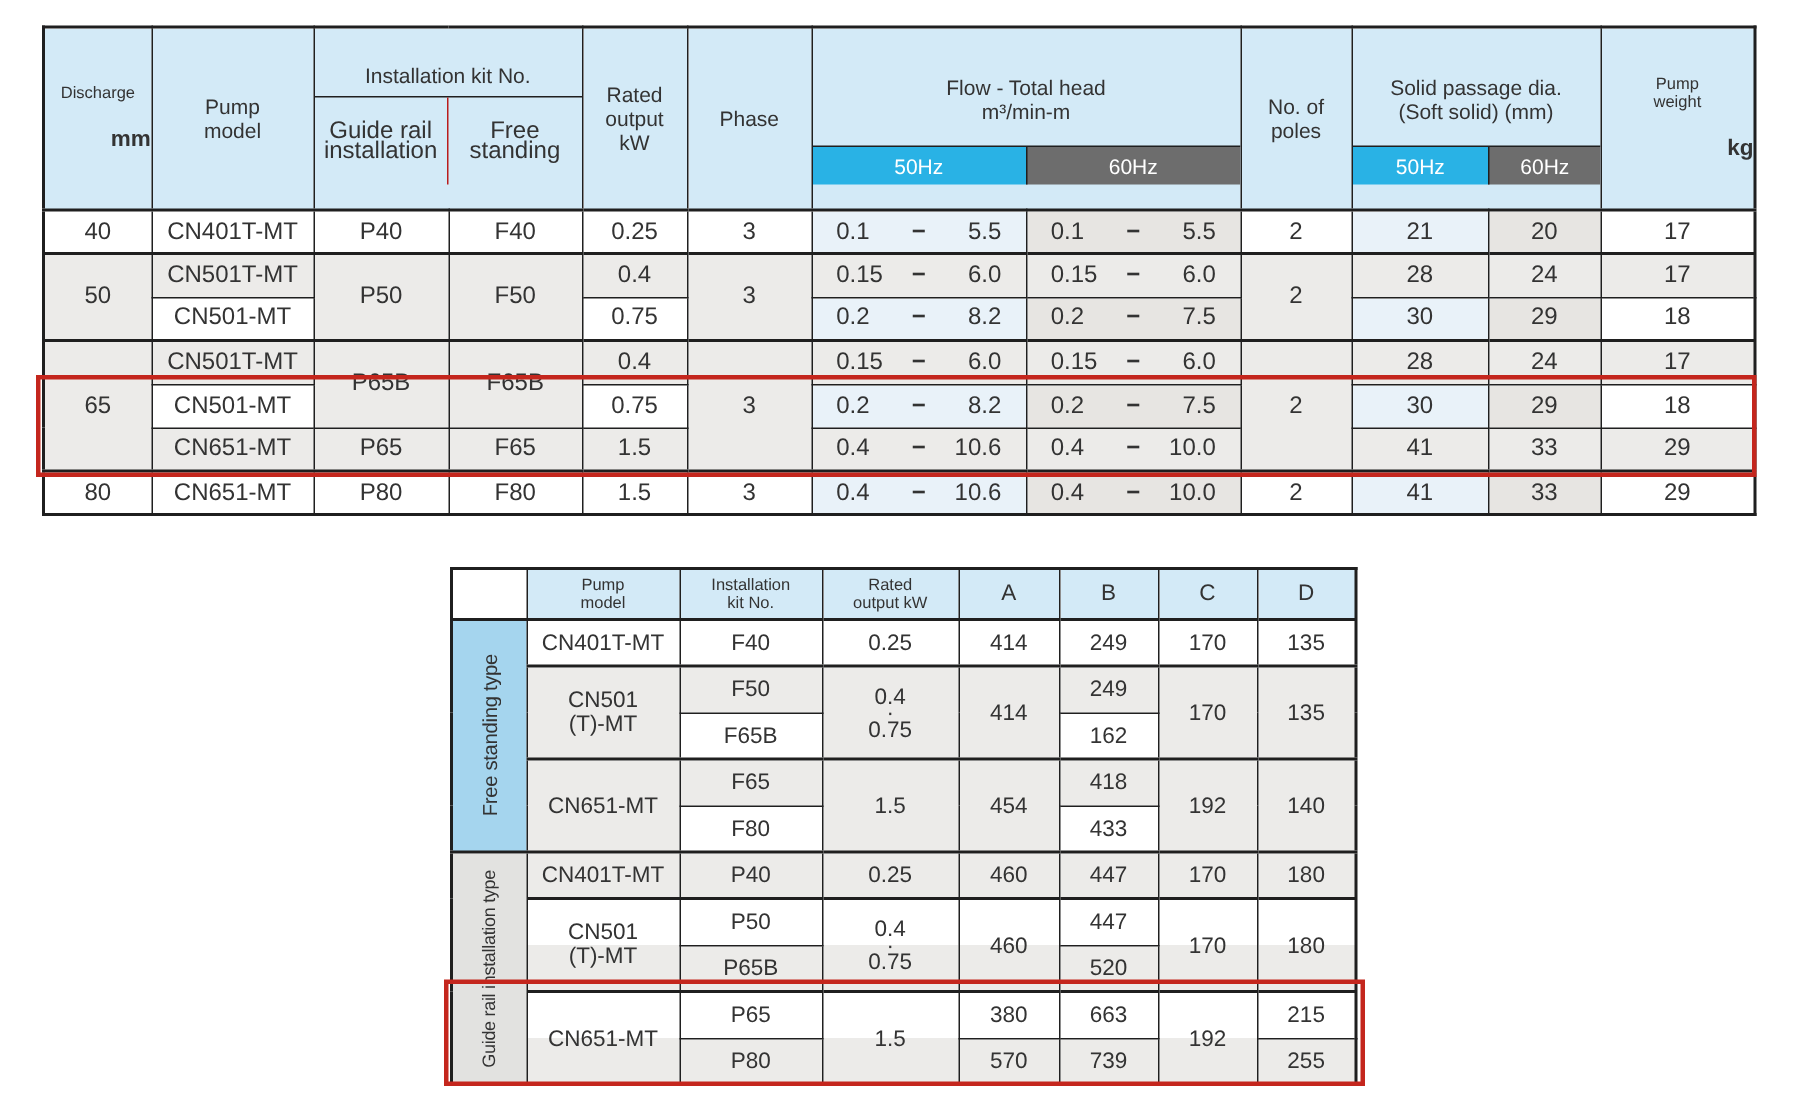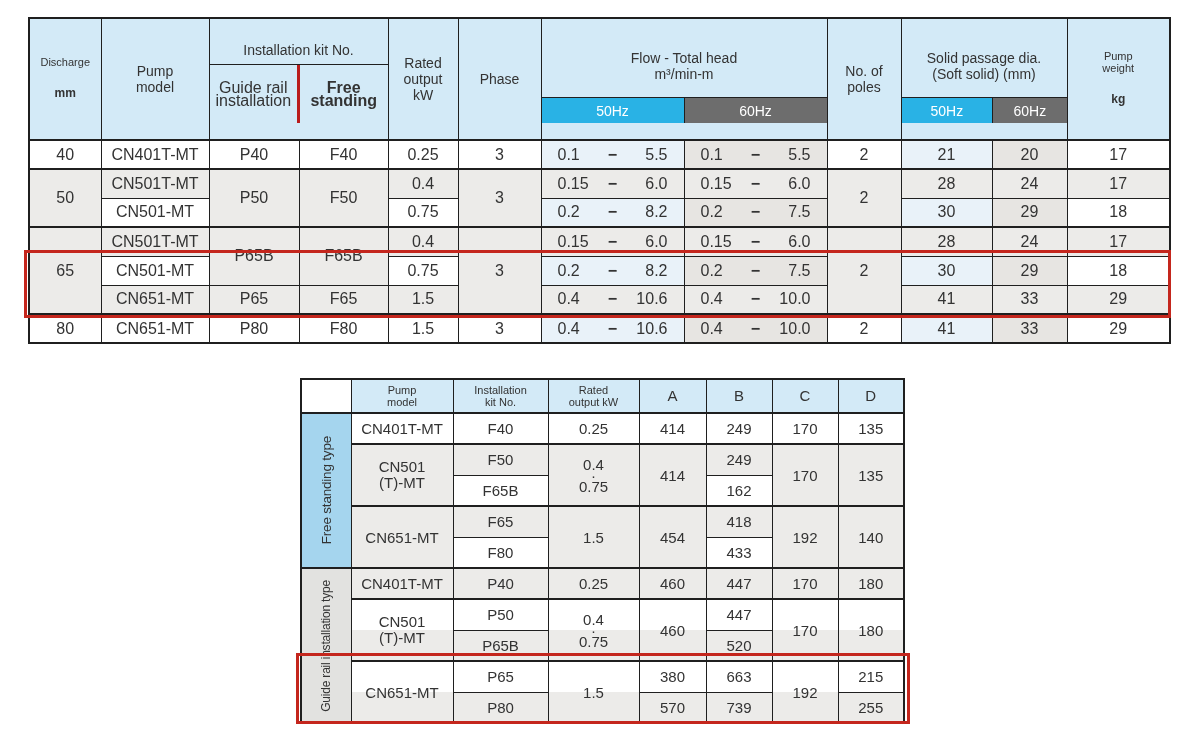--- a/index.html
+++ b/index.html
@@ -7,26 +7,26 @@
           font-family:"Liberation Sans",sans-serif;color:#333;}
   table{border-collapse:collapse;table-layout:fixed;position:absolute;background:#fff;}
   table{border:2px solid #1f1f1f;}
   th,td{border:1px solid #1f1f1f;padding:0;text-align:center;vertical-align:middle;overflow:hidden;}
   
   .t1{left:28px;top:17px;}
   .t1 thead th{height:88px;background:#d3eaf7;font-weight:normal;font-size:14px;line-height:16px;white-space:pre-line;border-bottom:2px solid #1f1f1f;}
   .t1 tbody tr{height:29px;}
   .t1 tbody td{font-size:16px;}
   .small{font-size:11px;line-height:12px;white-space:pre-line;}
-  .big{font-size:12px;font-weight:bold;line-height:18px;}
+  .big{font-size:15px;font-weight:bold;line-height:18px;text-align:right;}
   .splitcol{display:flex;flex-direction:column;height:88px;}
   .kittop{height:29px;border-bottom:1px solid #1f1f1f;display:flex;align-items:center;justify-content:center;font-size:14px;}
   .kitbottom{flex:1;display:flex;}
   .half{flex:1;display:flex;align-items:center;justify-content:center;font-size:16px;line-height:13px;white-space:pre-line;text-align:center;}
-  .half + .half{border-left:3px solid #b91c1c;font-weight:bold;}
+  .half + .half{border-left:1px solid #b91c1c;}
   .flowtop{flex:1;display:flex;align-items:center;justify-content:center;font-size:14px;line-height:16px;white-space:pre-line;text-align:center;}
   .hzrow{height:25px;display:flex;border-top:1px solid #1f1f1f;}
   .hz{flex:1;display:flex;align-items:center;justify-content:center;color:#fff;font-size:14px;}
   .hz + .hz{border-left:1px solid #1f1f1f;}
   .hzc{background:#29b2e5;}
   .hzd{background:#6d6d6d;}
   .w55{flex:0 0 55%;}
   
   tr.s td{background:#ecebe9;}
   td.b50{background:#e9f2f9;}

